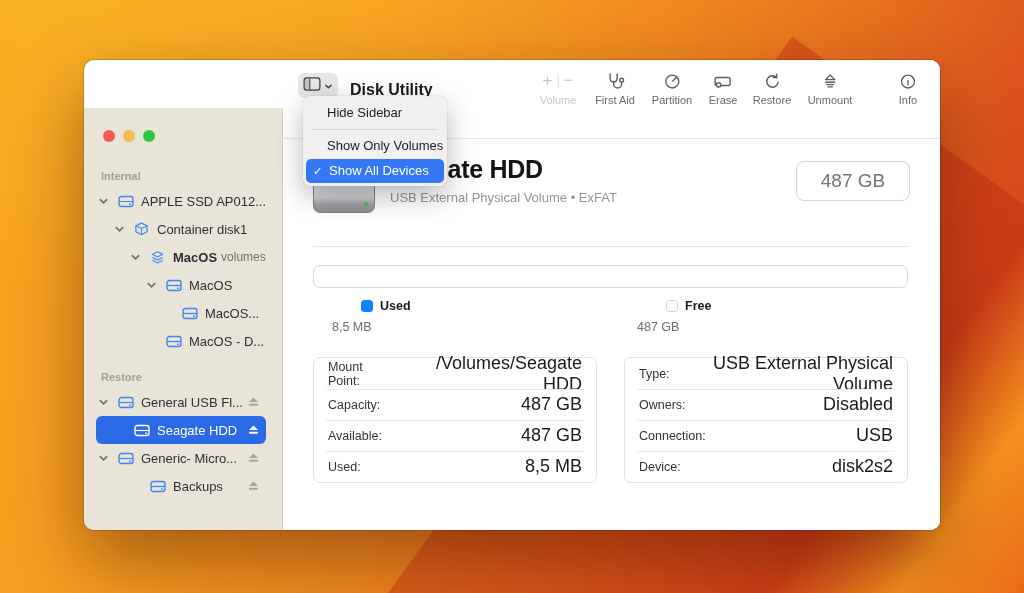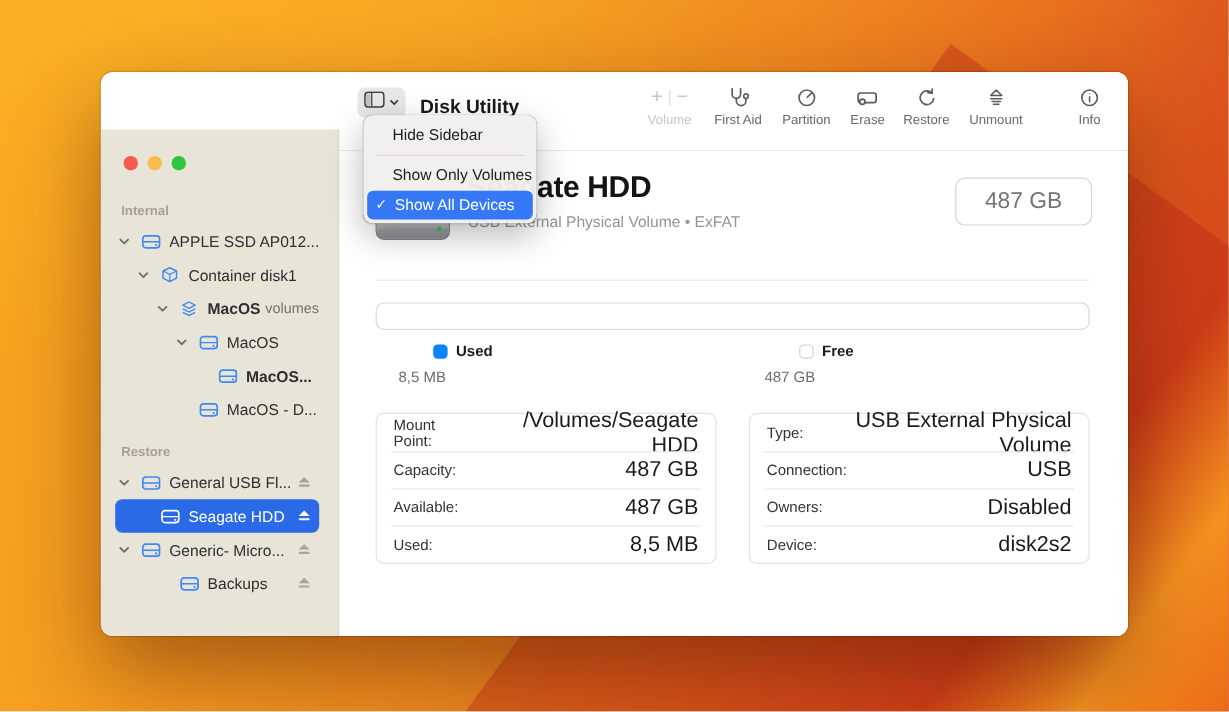--- a/index.html
+++ b/index.html
@@ -28,34 +28,34 @@
   .lights { display:flex; gap:8px; padding:22px 0 0 19px; }
   .light { width:12px; height:12px; border-radius:50%; }
   .light.red { background:#F45B50; }
   .light.yellow { background:#F5BD4F; }
   .light.green { background:#2FC63F; }
   .section-label { margin:28px 0 5px 17px; font-size:11px; font-weight:700; color:#A5A092; }
   .section-label.ext { margin-top:16px; }
   .srow { display:flex; align-items:center; height:28px; margin:0 16px 0 12px;
     border-radius:6px; font-size:13px; font-weight:500; color:#2F2F31; cursor:default; }
   .lv0 { padding-left:2px; } .lv1 { padding-left:18px; } .lv2 { padding-left:34px; }
-  .lv3 { padding-left:50px; } .lv4 { padding-left:66px;font-weight:bold; }
+  .lv3 { padding-left:50px; } .lv4 { padding-left:66px; }
   .chev { width:20px; flex:none; display:flex; align-items:center; justify-content:flex-start; color:#73706A; }
   .s-icon { width:16px; flex:none; margin-right:7px; display:flex; align-items:center; color:#3F87F2; }
   .s-label { white-space:nowrap; overflow:hidden; }
   .s-label.bold { font-weight:700; }
   .suffix { font-weight:400; font-size:12px; color:#75716A; margin-left:4px; }
   .eject { margin-left:auto; margin-right:7px; color:#A9A496; display:flex; }
   .srow.selected { background:#2A6AE6; color:#fff; }
   .srow.selected .s-icon, .srow.selected .eject, .srow.selected .chev { color:#fff; }
 
   
   .main { flex:1; display:flex; flex-direction:column; background:#fff; position:relative; }
 
-  .toolbar { height:66px; flex:none; position:relative; background:#fff; border-bottom:1px solid #E9E9E9; }
+  .toolbar { height:79px; flex:none; position:relative; background:#fff; border-bottom:1px solid #E9E9E9; }
   .toggle-btn { position:absolute; left:15px; top:13px; width:40px; height:25px; background:#E9E7E5;
     border-radius:6px; display:flex; align-items:center; justify-content:center; gap:3px; color:#3E3E42; }
   .app-title { position:absolute; left:67px; top:21px; font-size:16px; font-weight:700; color:#1A1A1C; }
   .ti { position:absolute; top:10px; transform:translateX(-50%); text-align:center; color:#5B5B60; }
   .ti-icon { height:22px; display:flex; align-items:center; justify-content:center; }
   .ti-label { font-size:11px; margin-top:2px; color:#68686D; white-space:nowrap; }
   .ti.disabled .ti-label { color:#C6C6CA; }
   .vol-glyphs { display:flex; align-items:center; gap:5px; font-size:17px; color:#C7C7CB; }
   .vol-div { width:1px; height:13px; background:#DCDCDF; }
 
@@ -423,26 +423,26 @@
               <span class="d-label">Used:</span>
               <span class="d-value">8,5 MB</span>
             </div>
         </div>
         <div class="dcol">
           <div class="drow">
               <span class="d-label">Type:</span>
               <span class="d-value">USB External Physical Volume</span>
             </div>
           <div class="drow">
+              <span class="d-label">Owners:</span>
+              <span class="d-value">Disabled</span>
+            </div>
+          <div class="drow">
               <span class="d-label">Connection:</span>
               <span class="d-value">USB</span>
-            </div>
-          <div class="drow">
-              <span class="d-label">Owners:</span>
-              <span class="d-value">Disabled</span>
             </div>
           <div class="drow">
               <span class="d-label">Device:</span>
               <span class="d-value">disk2s2</span>
             </div>
         </div>
       </div>
     </div>
   </div>
 

